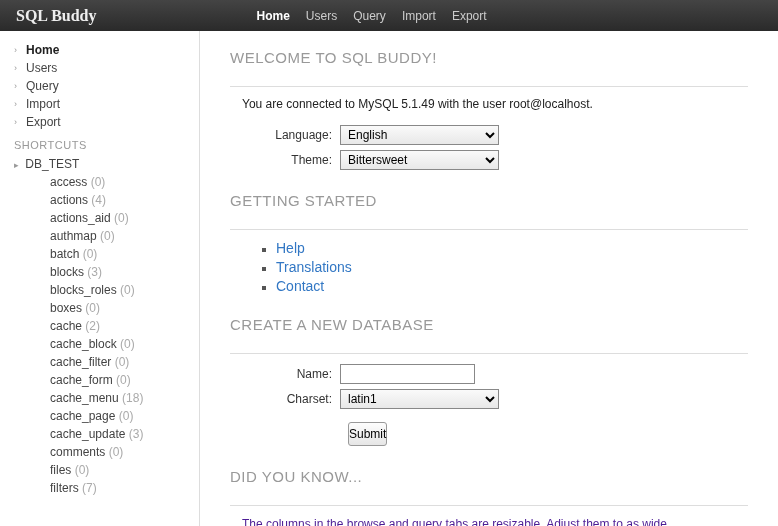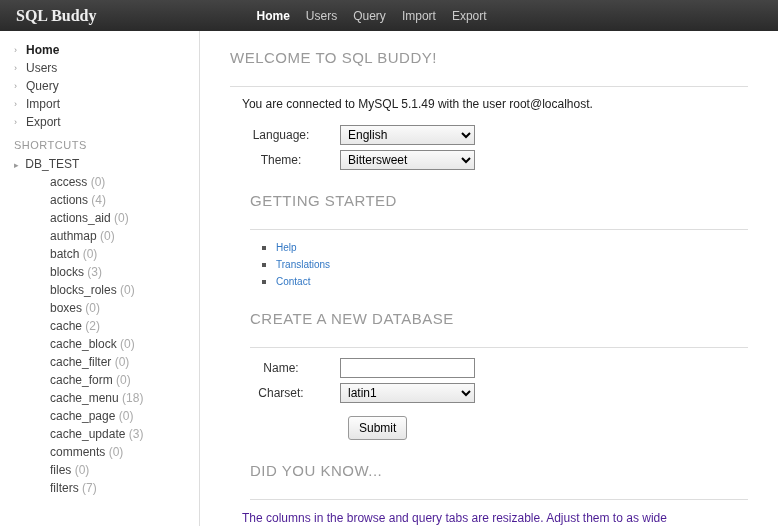--- a/index.html
+++ b/index.html
@@ -16,30 +16,30 @@
 .side-item.bold span.lbl { font-weight: bold; color: #222; }
 .side-caret { color: #999; font-size: 9px; width: 8px; display: inline-block; }
 .section-title { color: #999; font-size: 11px; letter-spacing: 0.5px; padding: 8px 0 4px 0; }
 .db-item { padding: 2px 0; font-size: 12px; color: #444; cursor: pointer; }
 .db-caret { color: #999; font-size: 9px; width: 8px; display: inline-block; }
 .tbl-list { margin-left: 36px; }
 .tbl-item { padding: 2px 0; font-size: 12px; color: #444; cursor: pointer; }
 .tbl-count { color: #aaa; }
 .main { flex: 1; padding: 18px 30px 18px 30px; overflow-y: auto; position: relative; }
 h2 { font-size: 15px; font-weight: normal; color: #999; letter-spacing: 0.5px; border-bottom: 1px solid #ddd; padding-bottom: 20px; margin-bottom: 10px; margin-top: 0; }
-h2.sec { margin-top: 22px; margin-left: 20px; }
+h2.sec { margin-top: 22px; }
 .conn-text { color: #222; font-size: 12px; margin: 8px 0 14px 12px; }
 .form-row { display: flex; align-items: center; margin: 5px 0; }
-.form-label { width: 110px; text-align: center; padding-right: 8px; color: #333; font-size: 12px; }
-select { width: 135px; height: 20px; border: 1px solid #888; background: linear-gradient(#fafafa,#e8e8e8); font-size: 12px; padding-left: 3px; }
+.form-label { width: 110px; text-align: right; padding-right: 8px; color: #333; font-size: 12px; }
+select { width: 159px; height: 20px; border: 1px solid #888; background: linear-gradient(#fafafa,#e8e8e8); font-size: 12px; padding-left: 3px; }
 input[type=text] { width: 135px; height: 20px; border: 1px solid #888; background: #fff; padding: 0 4px; font-size: 12px; }
 .link-list { list-style: square; margin-left: 46px; color: #555; }
 .link-list li { margin: 3px 0; }
-.link-list a { color: #3277c4; text-decoration: none; font-size: 10px; }
-.submit-btn { margin-left: 118px; margin-top: 8px; padding: 4px 10px; border: 1px solid #999; border-radius: 3px; background: linear-gradient(#fdfdfd,#e6e6e6); font-size: 12px; cursor: pointer; text-align: center; }
+.link-list a { color: #3277c4; text-decoration: none; font-size: 14px; }
+.submit-btn { margin-left: 118px; margin-top: 8px; padding: 4px 0; border: 1px solid #999; border-radius: 3px; background: linear-gradient(#fdfdfd,#e6e6e6); font-size: 12px; cursor: pointer; text-align: center; }
 .tip-text { color: #4c1d95; font-size: 12px; margin: 8px 0 16px 12px; line-height: 1.4; max-width: 430px; }
 </style>
 </head>
 <body>
 
 <div class="header">
   <div class="logo">SQL Buddy</div>
   <div class="topnav">
       <a href="#" class="active">Home</a>
       <a href="#">Users</a>

